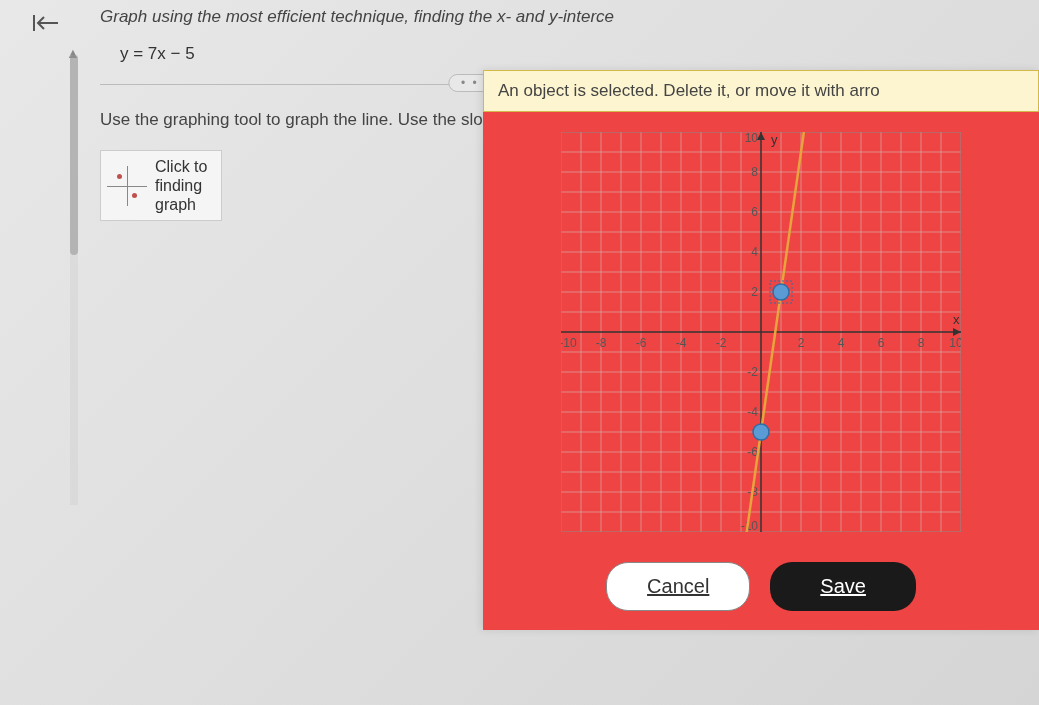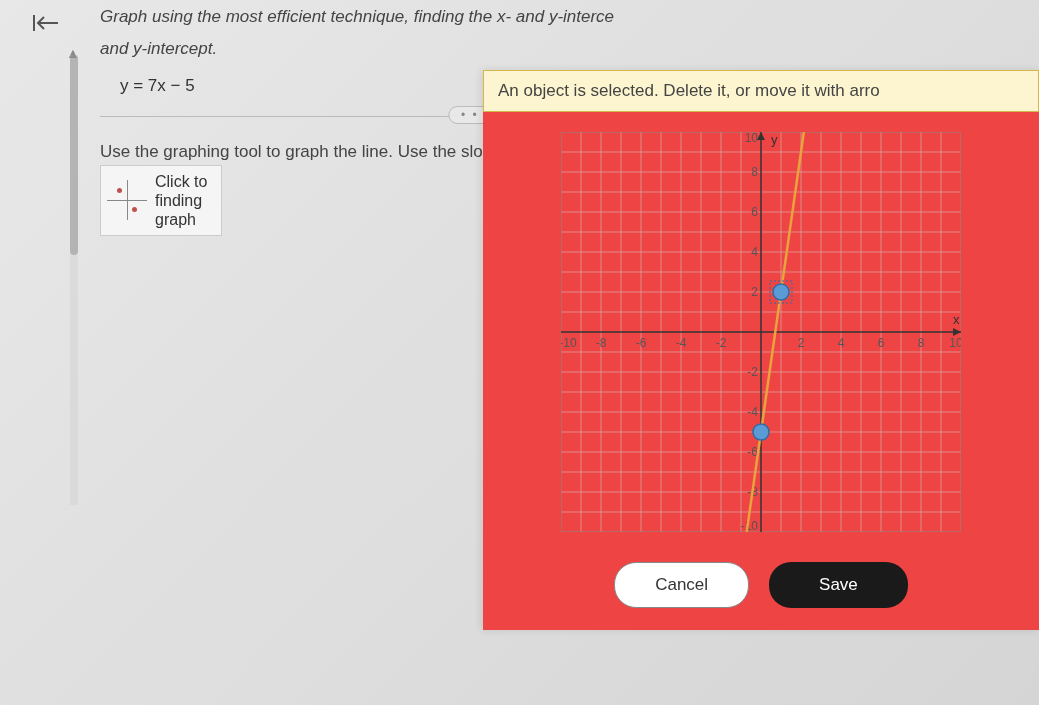--- a/index.html
+++ b/index.html
@@ -59,21 +59,21 @@
       font-size: 12px;
       color: #888;
       letter-spacing: 2px;
     }
     .instruction {
       color: #444;
       font-size: 17px;
       margin-top: 25px;
     }
     .enlarge-box {
-      margin-top: 3px;
+      margin-top: 20px;
       display: inline-flex;
       align-items: center;
       background: #f5f5f5;
       border: 1px solid #ccc;
       padding: 6px 14px 6px 6px;
     }
     .enlarge-icon {
       width: 40px;
       height: 40px;
       position: relative;
@@ -142,24 +142,25 @@
       height: 100%;
     }
     .button-row {
       display: flex;
       justify-content: center;
       gap: 20px;
       margin-top: 30px;
     }
     .btn {
       padding: 12px 40px;
-      font-size: 17px;
+      font-size: 20px;
       border-radius: 22px;
       cursor: pointer;
       font-family: Arial, sans-serif;
+      text-decoration: underline;
     }
     .btn-cancel {
       background: #fff;
       color: #333;
       border: 1.5px solid #888;
     }
     .btn-save {
       background: #1a1a1a;
       color: #fff;
       border: none;
@@ -198,21 +199,20 @@
   </svg>
 </div>
 
 <div class="scroll-arrow">▲</div>
 <div class="scroll-hint">
   <div class="scroll-thumb"></div>
 </div>
 
 <div class="main-content">
   <div class="question-text">Graph using the most efficient technique, finding the x- and y-interce</div>
-  <div class="question-text">and y-intercept.</div>
   <div class="equation">y = 7x − 5</div>
   <div class="divider-wrap">
     <hr class="divider">
     <div class="divider-dots">• • •</div>
   </div>
   <div class="instruction">Use the graphing tool to graph the line. Use the slope and y-intercep</div>
   <div class="enlarge-box">
     <div class="enlarge-icon">
       <div class="enlarge-dot1"></div>
       <div class="enlarge-dot2"></div>

